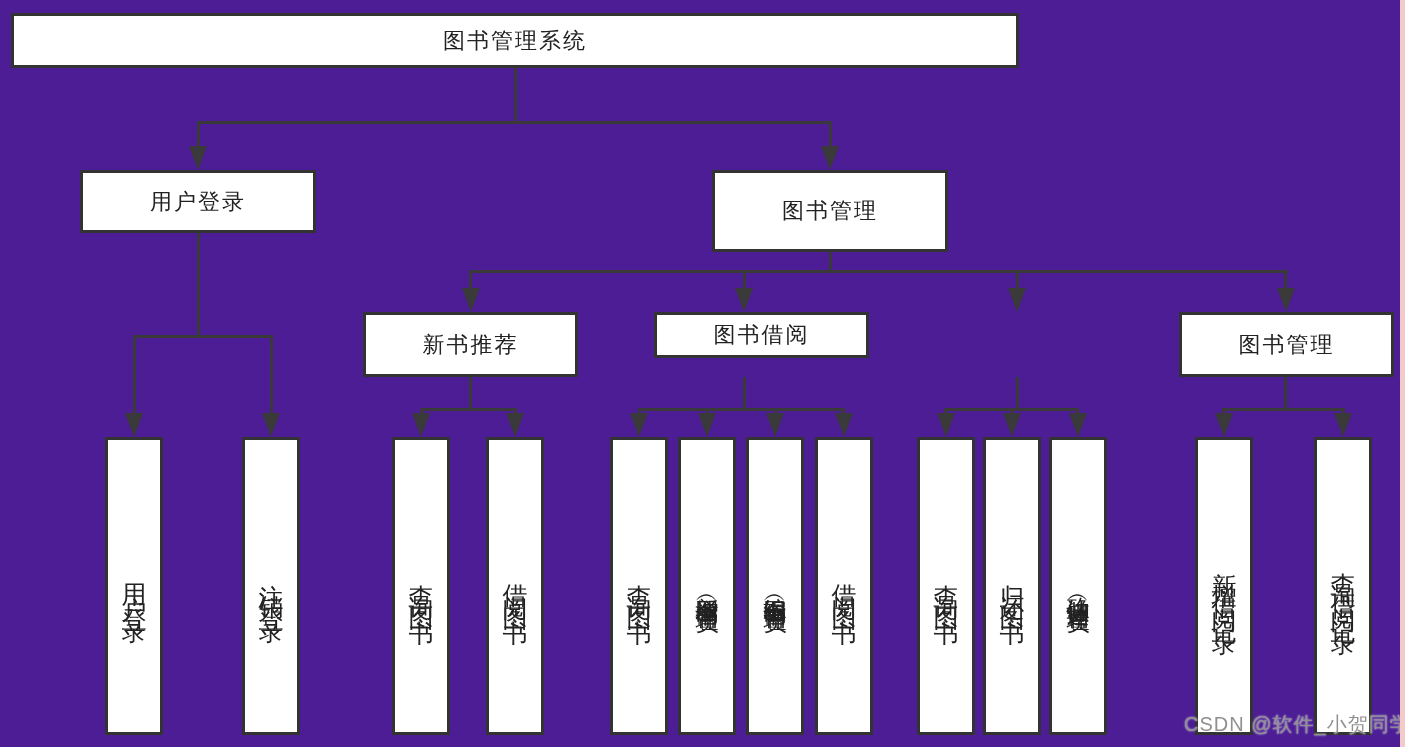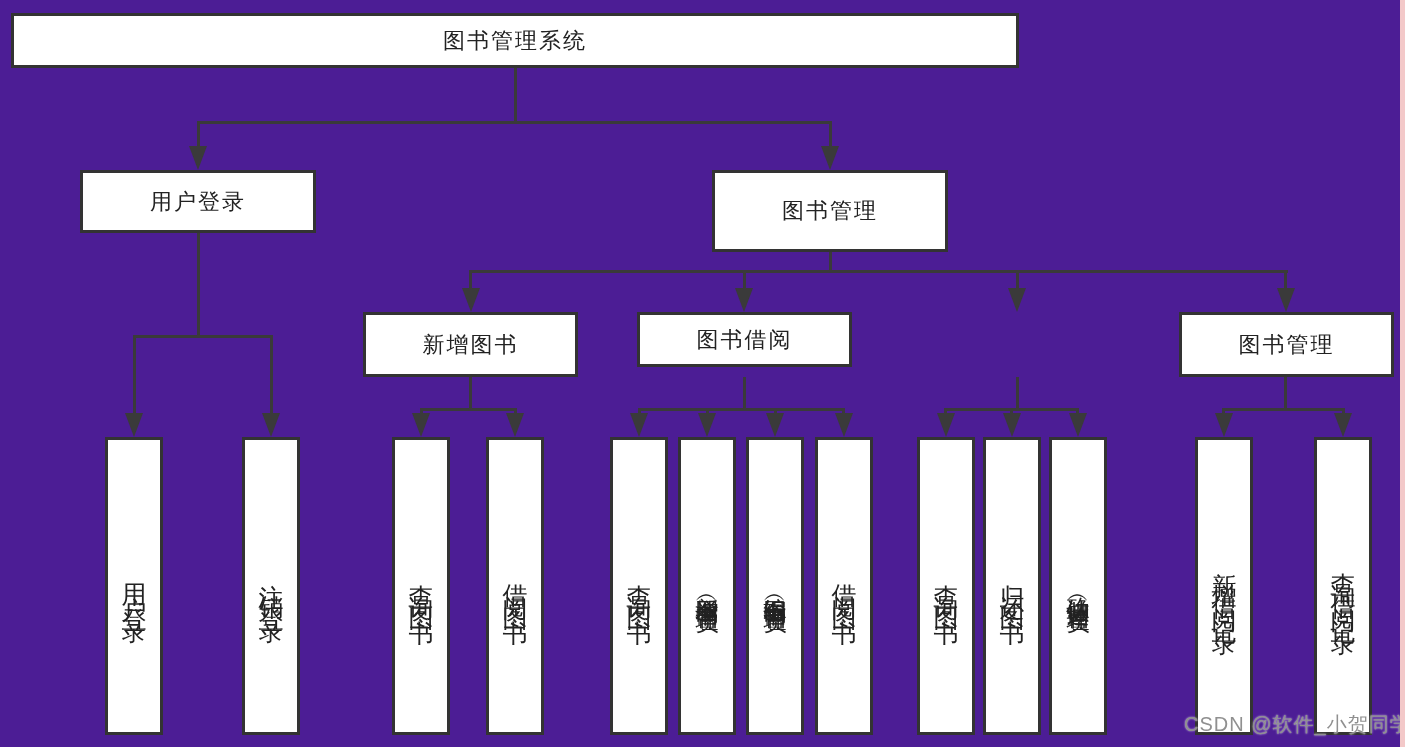--- a/index.html
+++ b/index.html
@@ -88,22 +88,22 @@
   <div class="hline" style="left:470px;top:270px;width:818px;"></div>
   <div class="vline" style="left:469px;top:270px;height:22px;"></div>
   <div class="arrow" style="left:462px;top:288px;"></div>
   <div class="vline" style="left:743px;top:270px;height:22px;"></div>
   <div class="arrow" style="left:735px;top:288px;"></div>
   <div class="vline" style="left:1016px;top:270px;height:22px;"></div>
   <div class="arrow" style="left:1008px;top:288px;"></div>
   <div class="vline" style="left:1284px;top:270px;height:22px;"></div>
   <div class="arrow" style="left:1277px;top:288px;"></div>
 
-  <div class="box" style="left:363px;top:312px;width:215px;height:65px;">新增图书</div>
-  <div class="box" style="left:637px;top:312px;width:215px;height:55px;">图书借阅</div>
+  <div class="box" style="left:363px;top:312px;width:215px;height:65px;">新书推荐</div>
+  <div class="box" style="left:654px;top:312px;width:215px;height:46px;">图书借阅</div>
   <div class="box" style="left:1179px;top:312px;width:215px;height:65px;">图书管理</div>
 
   <div class="vline" style="left:469px;top:377px;height:34px;"></div>
   <div class="vline" style="left:743px;top:377px;height:34px;"></div>
   <div class="vline" style="left:1016px;top:377px;height:34px;"></div>
   <div class="vline" style="left:1284px;top:377px;height:34px;"></div>
 
   <div class="hline" style="left:420px;top:408px;width:96px;"></div>
   <div class="hline" style="left:638px;top:408px;width:207px;"></div>
   <div class="hline" style="left:945px;top:408px;width:134px;"></div>

